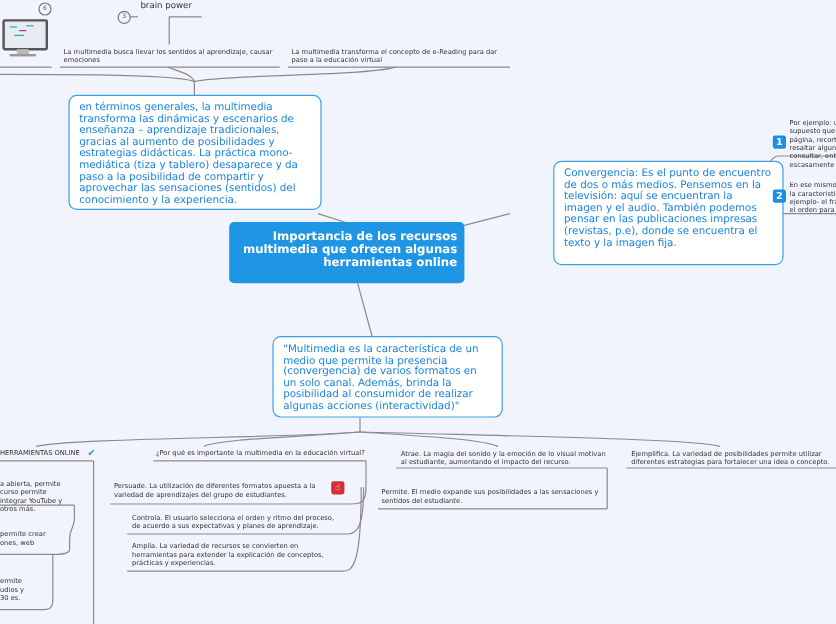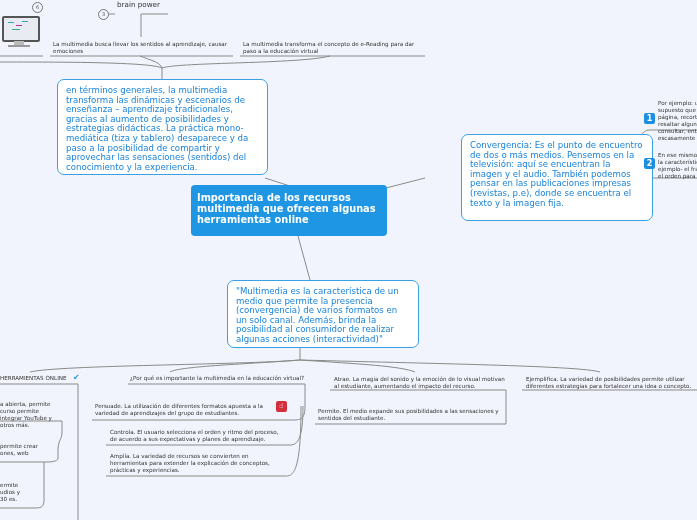--- a/index.html
+++ b/index.html
@@ -1,20 +1,20 @@
 <!DOCTYPE html>
 <html><head>
 <meta charset="utf-8">
 <style>
   html,body{margin:0;padding:0;}
   body{width:697px;height:520px;overflow:hidden;background:#f1f4fc;position:relative;font-family:"DejaVu Sans",sans-serif;}
   .abs{position:absolute;}
   svg.lines{position:absolute;left:0;top:0;width:697px;height:520px;}
   .box{position:absolute;background:#fff;border:1.5px solid #3ba0e6;border-radius:7px;color:#1a83d9;font-weight:normal;font-size:8.6px;line-height:9.6px;padding:6px 8px;box-sizing:border-box;}
-  .central{position:absolute;background:#1e96e3;border-radius:4px;color:#fff;font-weight:bold;font-size:9.8px;line-height:11px;text-align:left;padding:7px 6px;box-sizing:border-box;}
+  .central{position:absolute;background:#1e96e3;border-radius:4px;color:#fff;font-weight:bold;font-size:9.8px;line-height:11px;text-align:right;padding:7px 6px;box-sizing:border-box;}
   .leaf{position:absolute;font-size:5.6px;line-height:7px;color:#333;}
   .num{position:absolute;width:11px;height:11px;border-radius:2px;background:#1e8fe0;color:#fff;font-size:8px;font-weight:bold;line-height:11px;text-align:center;}
   .circ{position:absolute;width:9px;height:9px;border:1px solid #777;border-radius:50%;font-size:5px;line-height:9px;text-align:center;color:#555;background:#f1f4fc;}
 </style>
 </head>
 <body>
 
 <svg class="lines">
   <g fill="none" stroke="#8a8a8a" stroke-width="1">
 

